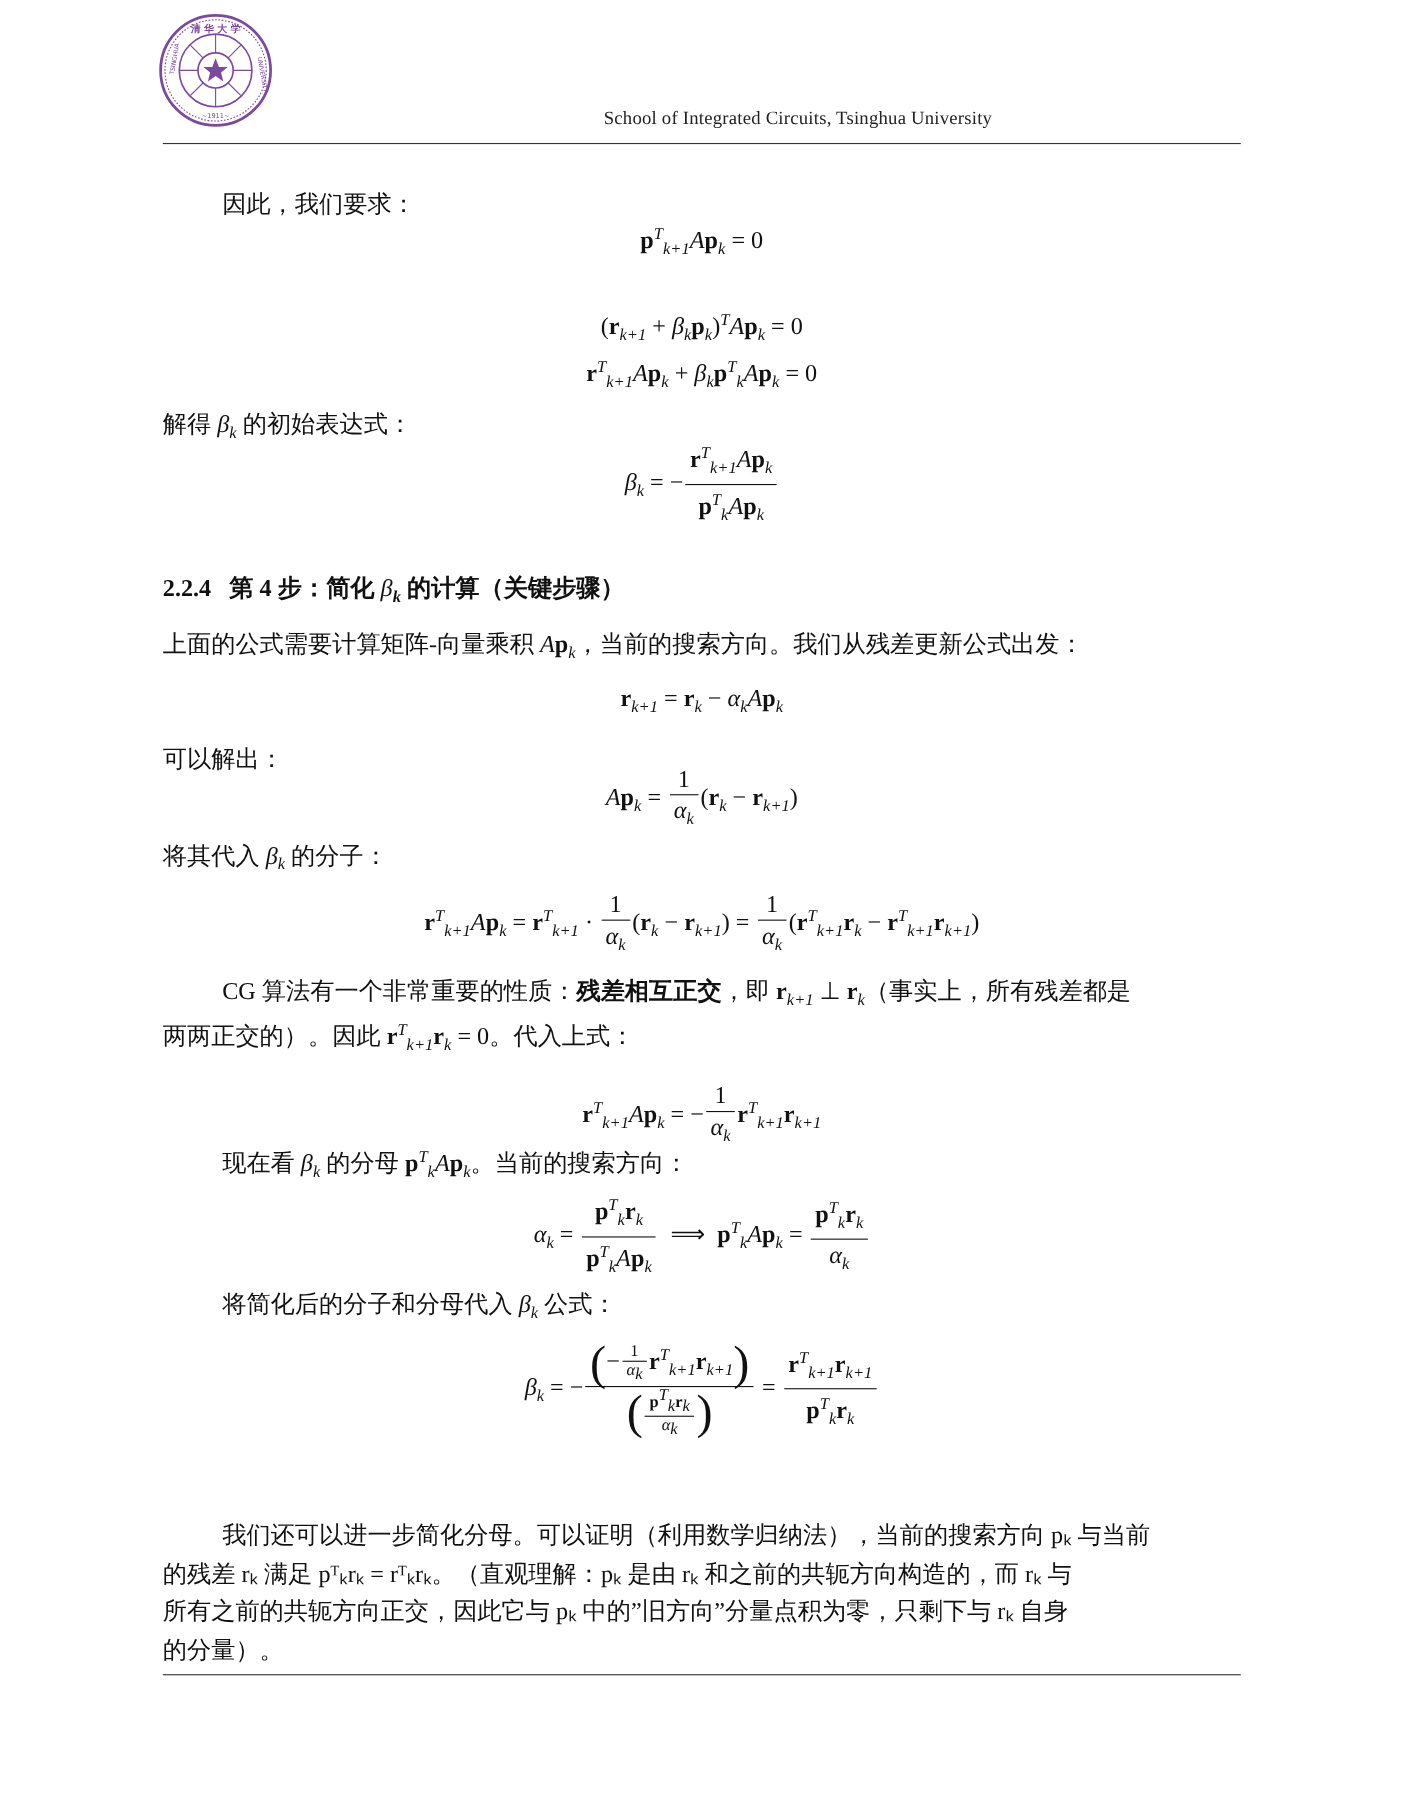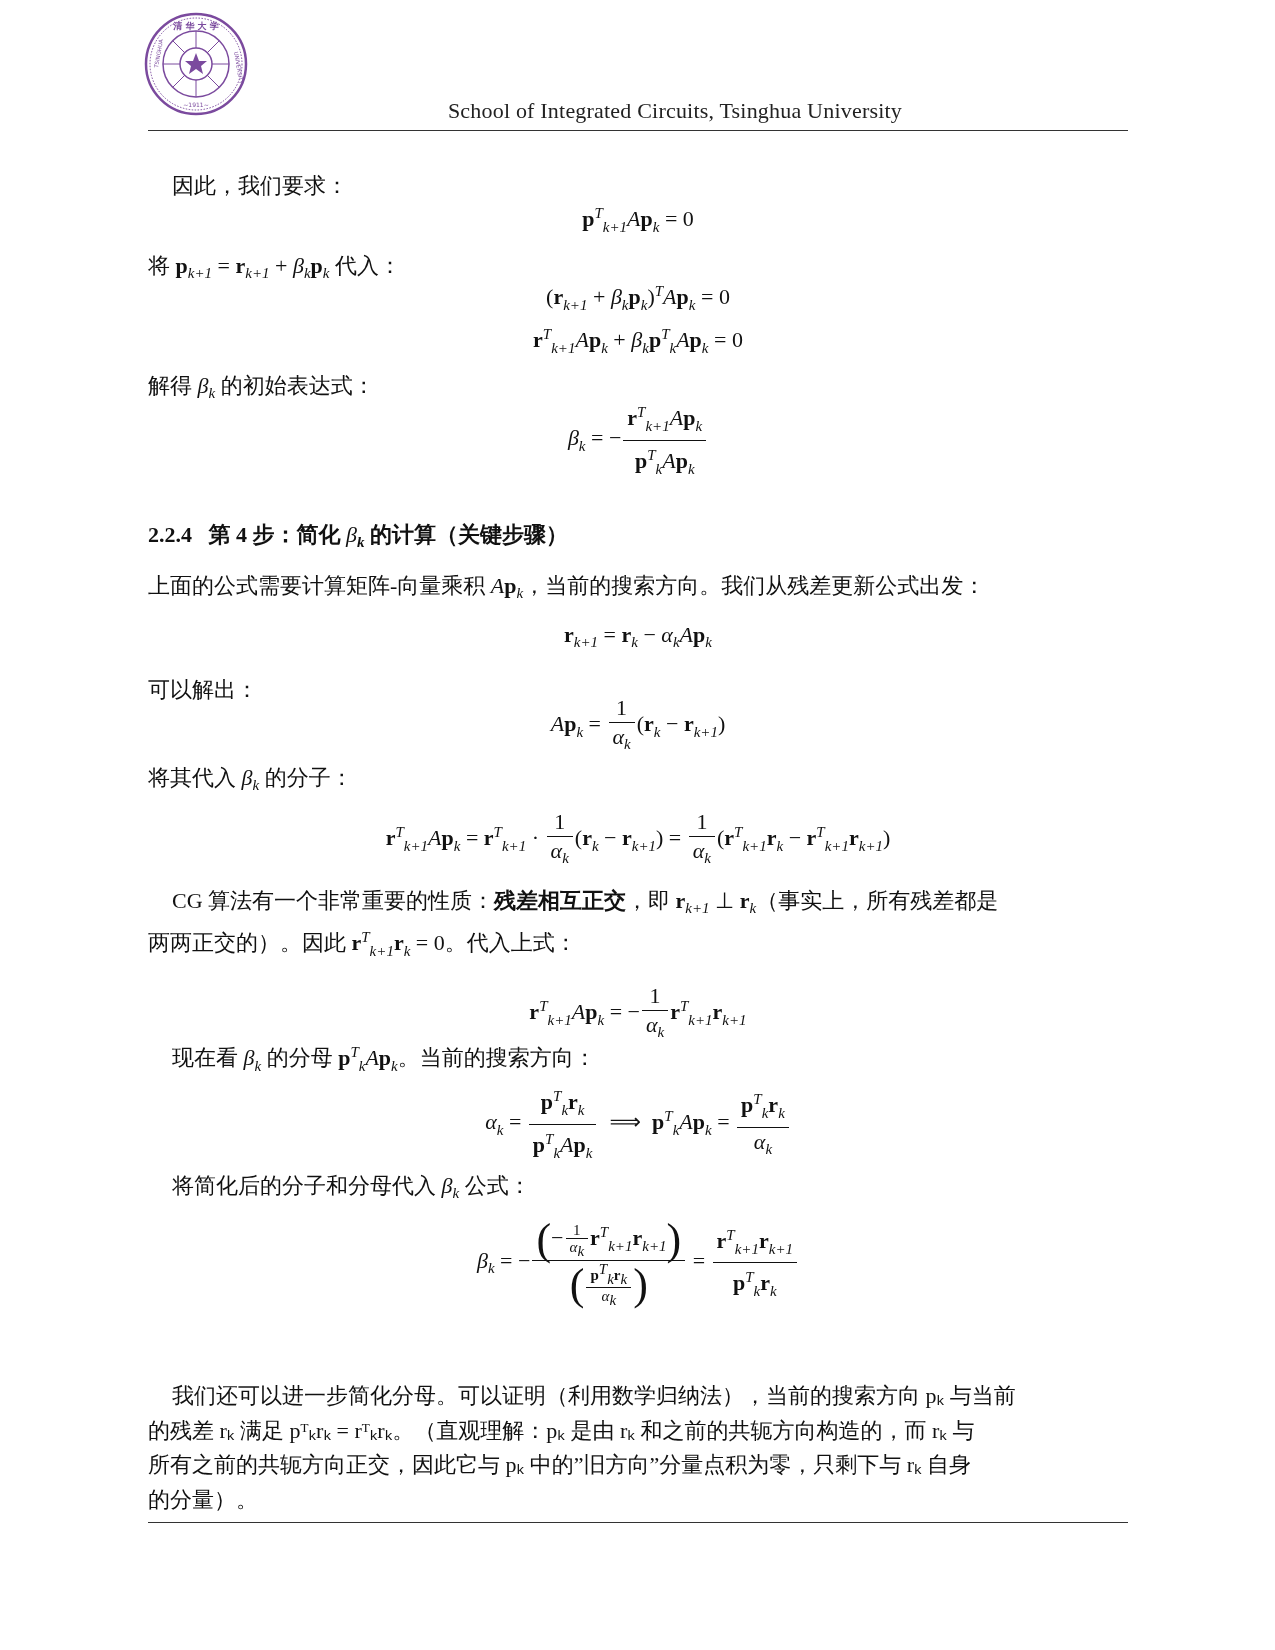--- a/index.html
+++ b/index.html
@@ -1,27 +1,27 @@
 <!DOCTYPE html>
 <html><head>
 <meta charset="utf-8">
 <style>
   html, body { margin: 0; padding: 0; background: #ffffff; }
   body { width: 1275px; height: 1650px; position: relative; overflow: hidden;
          font-family: "DejaVu Serif", "Liberation Serif", serif; color: #111; }
   .page { position: absolute; left: 0; top: 0; width: 1050px; height: 1650px; }
   .logo { position: absolute; left: 144px; top: 12px; width: 104px; height: 104px; }
-  .header-title { position: absolute; right: 148px; top: 98px; font-size: 22px;
+  .header-title { position: absolute; right: 148px; top: 98px; font-size: 17px;
                   font-family: "Liberation Serif", serif; color: #222; letter-spacing: 0.2px; }
   .rule { position: absolute; left: 148px; width: 980px; height: 0; border-top: 1.6px solid #333; }
   .rule.top { top: 130px; }
   .rule.bottom { top: 1522px; }
   .line { position: absolute; font-size: 22px; line-height: 28px; white-space: nowrap;
           font-family: "Liberation Serif", serif; }
-  .indent { left: 172px; }
+  .indent { left: 202px; }
   .left { left: 148px; }
   .eq { position: absolute; font-family: "Liberation Serif", serif; font-size: 22px; white-space: nowrap;
         text-align: center; }
   .center { left: 148px; width: 980px; }
   .m-i { font-style: italic; }
   .b { font-weight: bold; }
   .heading { position: absolute; left: 148px; top: 520px; font-size: 22px; font-weight: bold;
              font-family: "Liberation Serif", serif; }
   .frac { display: inline-block; vertical-align: middle; margin: 0 2px; }
   .frac > span { display: block; padding: 0 4px; line-height: 28px; }
@@ -56,25 +56,20 @@
     <text x="52" y="95" font-size="6" fill="#7b4a9e" text-anchor="middle" font-family="DejaVu Sans, sans-serif">~1911~</text>
   </svg>
   <div class="header-title">School of Integrated Circuits, Tsinghua University</div>
   <div class="rule top"></div>
 
   <div class="line indent" style="top:172px">因此，我们要求：</div>
   <div class="eq center" style="top:205px">
     <span class="b">p</span><sup class="m-i">T</sup><sub class="m-i">k+1</sub><span class="m-i">A</span><span class="b">p</span><sub class="m-i">k</sub> = 0
   </div>
 
-  <div class="line left" style="top:252px">
-    <span>将</span>
-    <span class="b">p</span><sub class="m-i">k+1</sub> = <span class="b">r</span><sub class="m-i">k+1</sub> + <span class="m-i">β</span><sub class="m-i">k</sub><span class="b">p</span><sub class="m-i">k</sub>
-    <span>代入：</span>
-  </div>
 
   <div class="eq center" style="top:283px">
     (<span class="b">r</span><sub class="m-i">k+1</sub> + <span class="m-i">β</span><sub class="m-i">k</sub><span class="b">p</span><sub class="m-i">k</sub>)<sup class="m-i">T</sup><span class="m-i">A</span><span class="b">p</span><sub class="m-i">k</sub> = 0
   </div>
   <div class="eq center" style="top:326px">
     <span class="b">r</span><sup class="m-i">T</sup><sub class="m-i">k+1</sub><span class="m-i">A</span><span class="b">p</span><sub class="m-i">k</sub> + <span class="m-i">β</span><sub class="m-i">k</sub><span class="b">p</span><sup class="m-i">T</sup><sub class="m-i">k</sub><span class="m-i">A</span><span class="b">p</span><sub class="m-i">k</sub> = 0
   </div>
 
   <div class="line left" style="top:372px">
     <span>解得</span> <span class="m-i">β</span><sub class="m-i">k</sub> <span>的初始表达式：</span>

